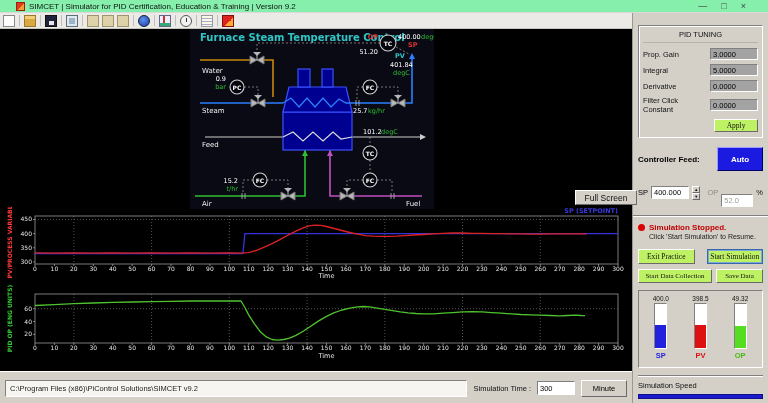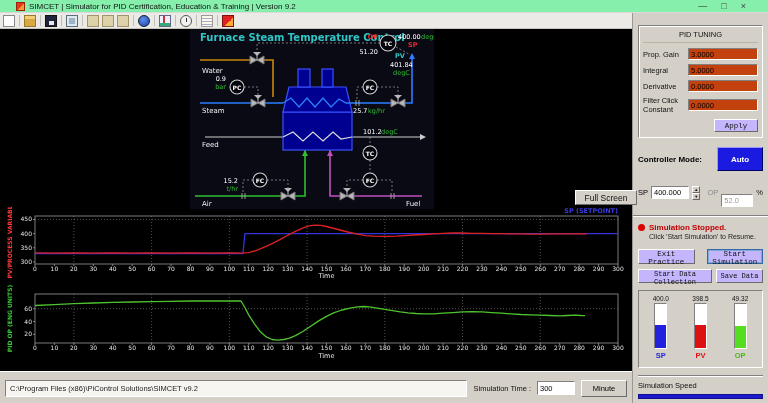--- a/index.html
+++ b/index.html
@@ -67,26 +67,26 @@
 
   
   .right-panel { width:136px; background:#d4d0c8; border-left:1px solid #9a9890;
                  display:flex; flex-direction:column; padding:12px 5px 3px 5px; font-size:7.5px; }
   .groupbox { border:1px solid; border-color:#808080 #fff #fff #808080; box-shadow:1px 1px 0 #fff inset; }
   .pid-box { padding:0 4px 5px 4px; }
   .pid-title { text-align:center; font-size:7.5px; color:#111; padding:4px 0 3px 0;
                border-bottom:1px solid #b8b4aa; margin-bottom:5px; }
   .pid-row { display:flex; align-items:center; justify-content:space-between; margin:4px 0; }
   .pid-label { color:#111; }
-  .pid-input { width:70px; height:12px; background:#c2410c; border:1px solid;
+  .pid-input { width:48px; height:12px; background:#a3a3a3; border:1px solid;
                border-color:#808080 #fff #fff #808080; font-size:7.5px; padding:0 2px;
-               font-family:"Liberation Sans",sans-serif; }
+               font-family:"Liberation Sans",sans-serif;margin-left:11px; }
   .apply-row { display:flex; justify-content:flex-end; margin-top:5px; }
-  .btn { background:#c4b5fd; border:1px solid; border-color:#fff #6a6a6a #6a6a6a #fff;
-         font-size:7.5px; color:#111; font-family:Liberation Mono, monospace; }
+  .btn { background:#bef264; border:1px solid; border-color:#fff #6a6a6a #6a6a6a #fff;
+         font-size:7.5px; color:#111; font-family:Liberation Serif, serif; }
   .apply-btn { width:44px; height:13px; }
 
   .mode-row { display:flex; align-items:center; justify-content:space-between; margin-top:9px; }
   .mode-label { font-weight:bold; font-size:8px; color:#000; }
   .auto-btn { width:46px; height:24px; background:#1a1ae0; color:#fff; font-weight:bold;
               border:1px solid; border-color:#9a9aff #000060 #000060 #9a9aff; font-size:8px;
               font-family:"Liberation Sans",sans-serif; }
   .sp-row { display:flex; align-items:center; margin-top:7px; gap:3px; }
   .sp-input { width:38px; height:13px; background:#fff; border:1px solid;
               border-color:#808080 #fff #fff #808080; font-size:7.5px; padding:0 2px;
@@ -500,21 +500,21 @@
         <div class="pid-row">
           <span class="pid-label">Filter Click Constant</span>
           <input class="pid-input" value="0.0000" style="">
         </div>
         <div class="apply-row">
           <button class="btn apply-btn">Apply</button>
         </div>
       </div>
 
       <div class="mode-row">
-        <span class="mode-label">Controller Mode:</span>
+        <span class="mode-label">Controller Feed:</span>
         <button class="auto-btn">Auto</button>
       </div>
 
       <div class="sp-row">
         <span>SP</span>
         <input class="sp-input" value="400.000" style="">
         <span class="spinner">
           <button class="spin-btn">▲</button>
           <button class="spin-btn">▼</button>
         </span>

